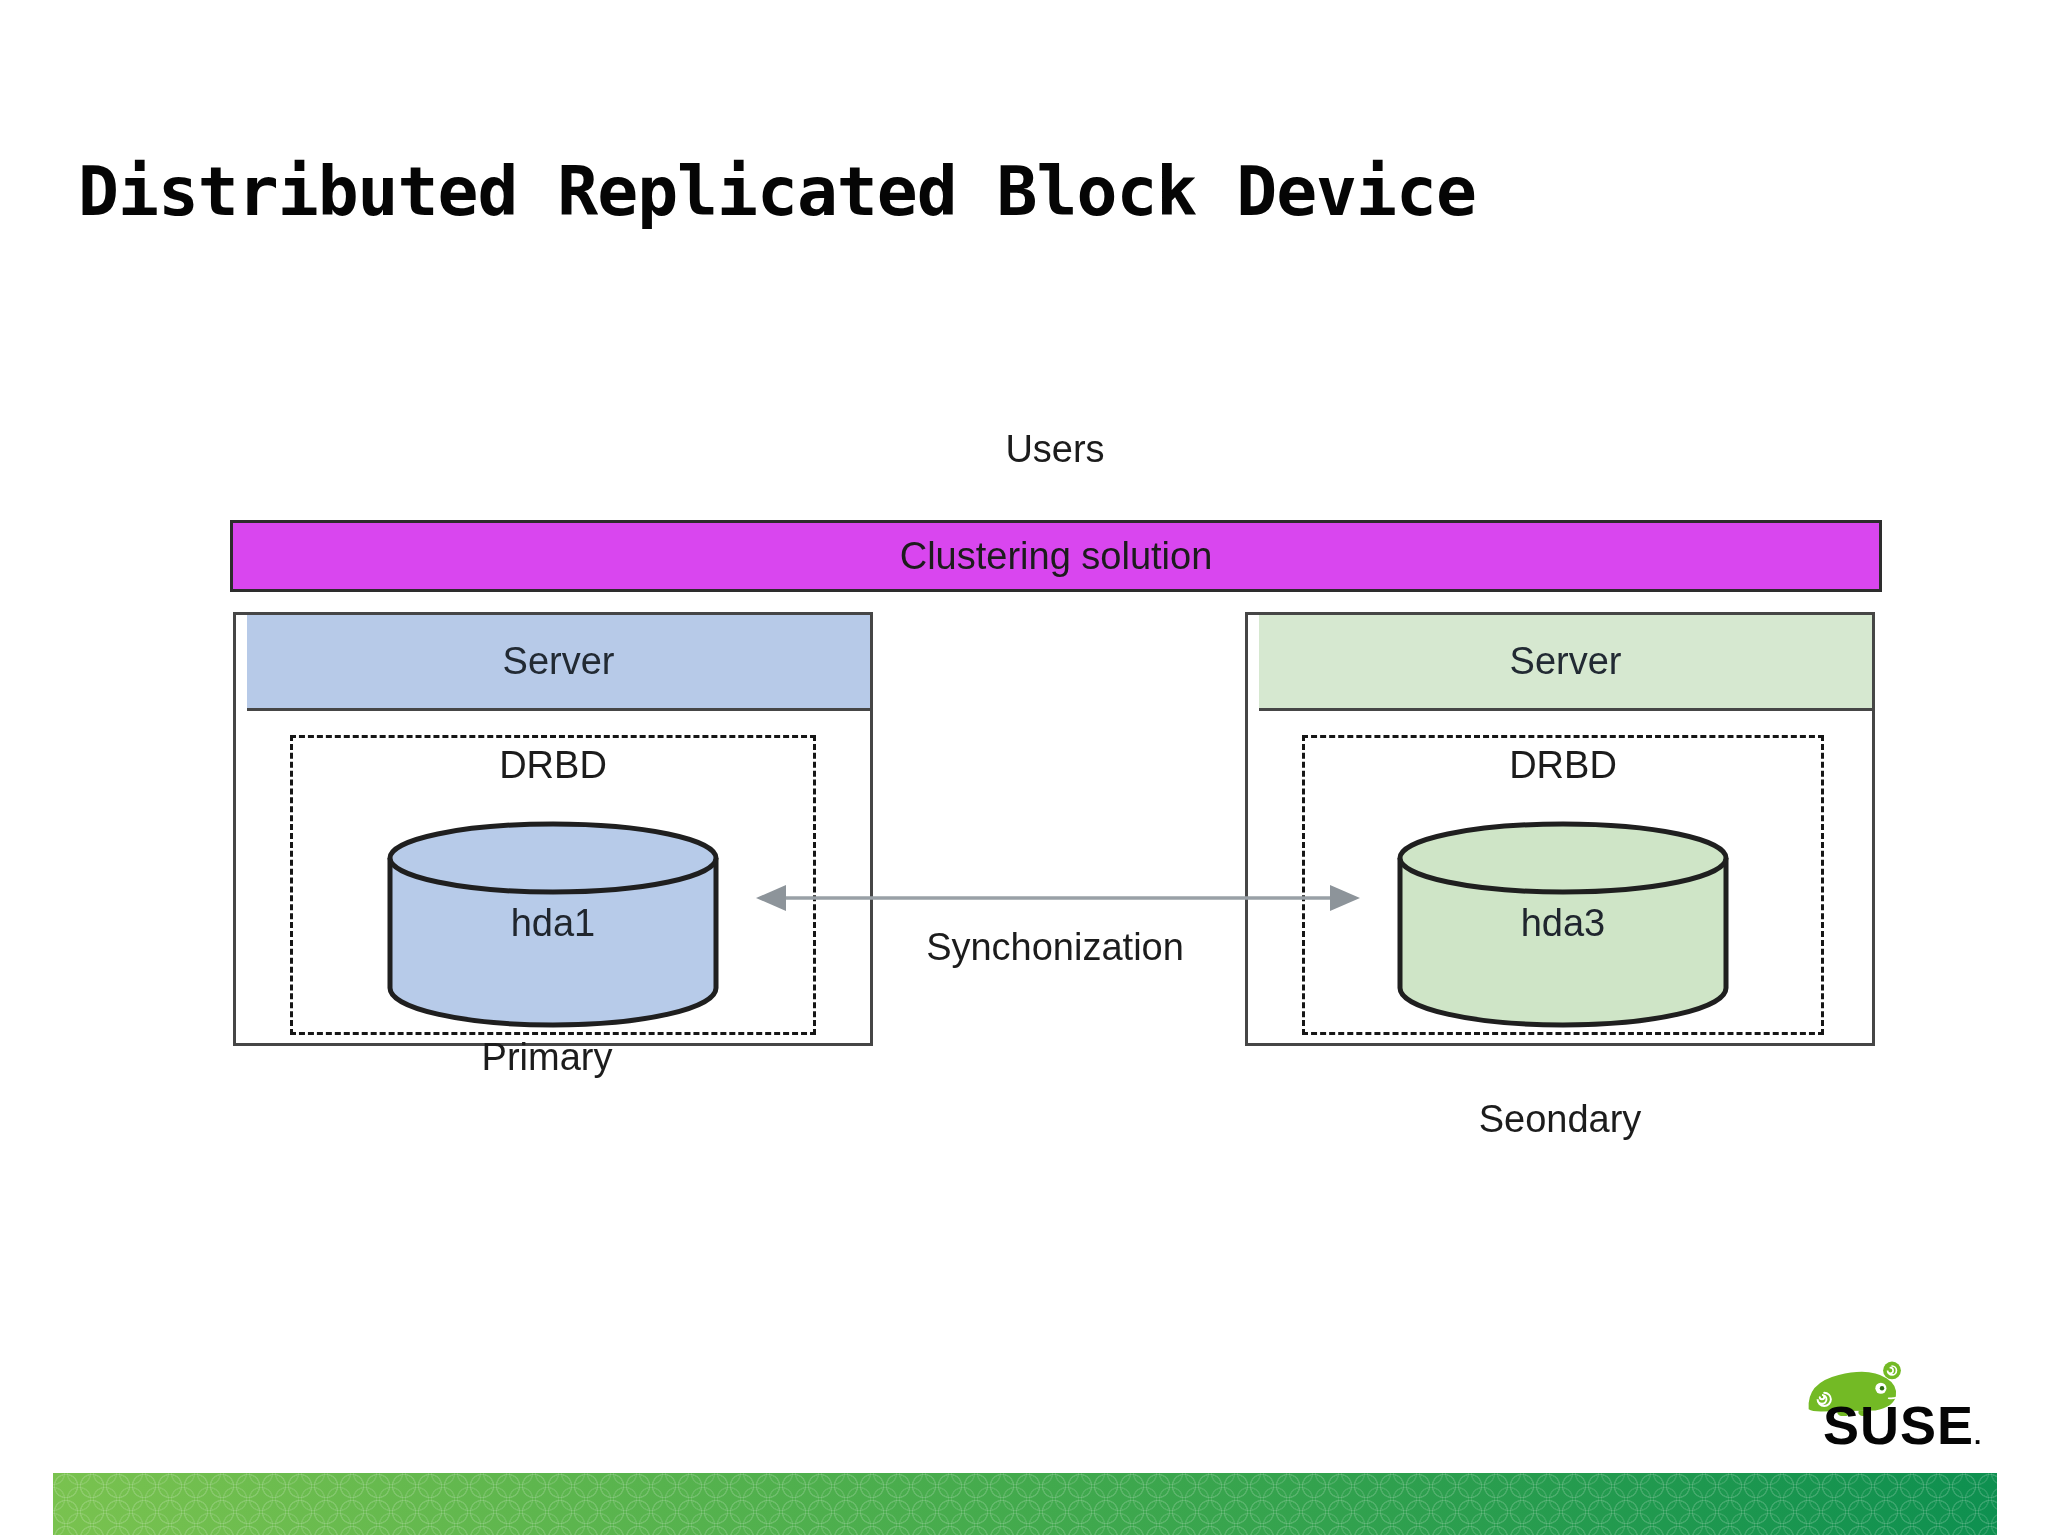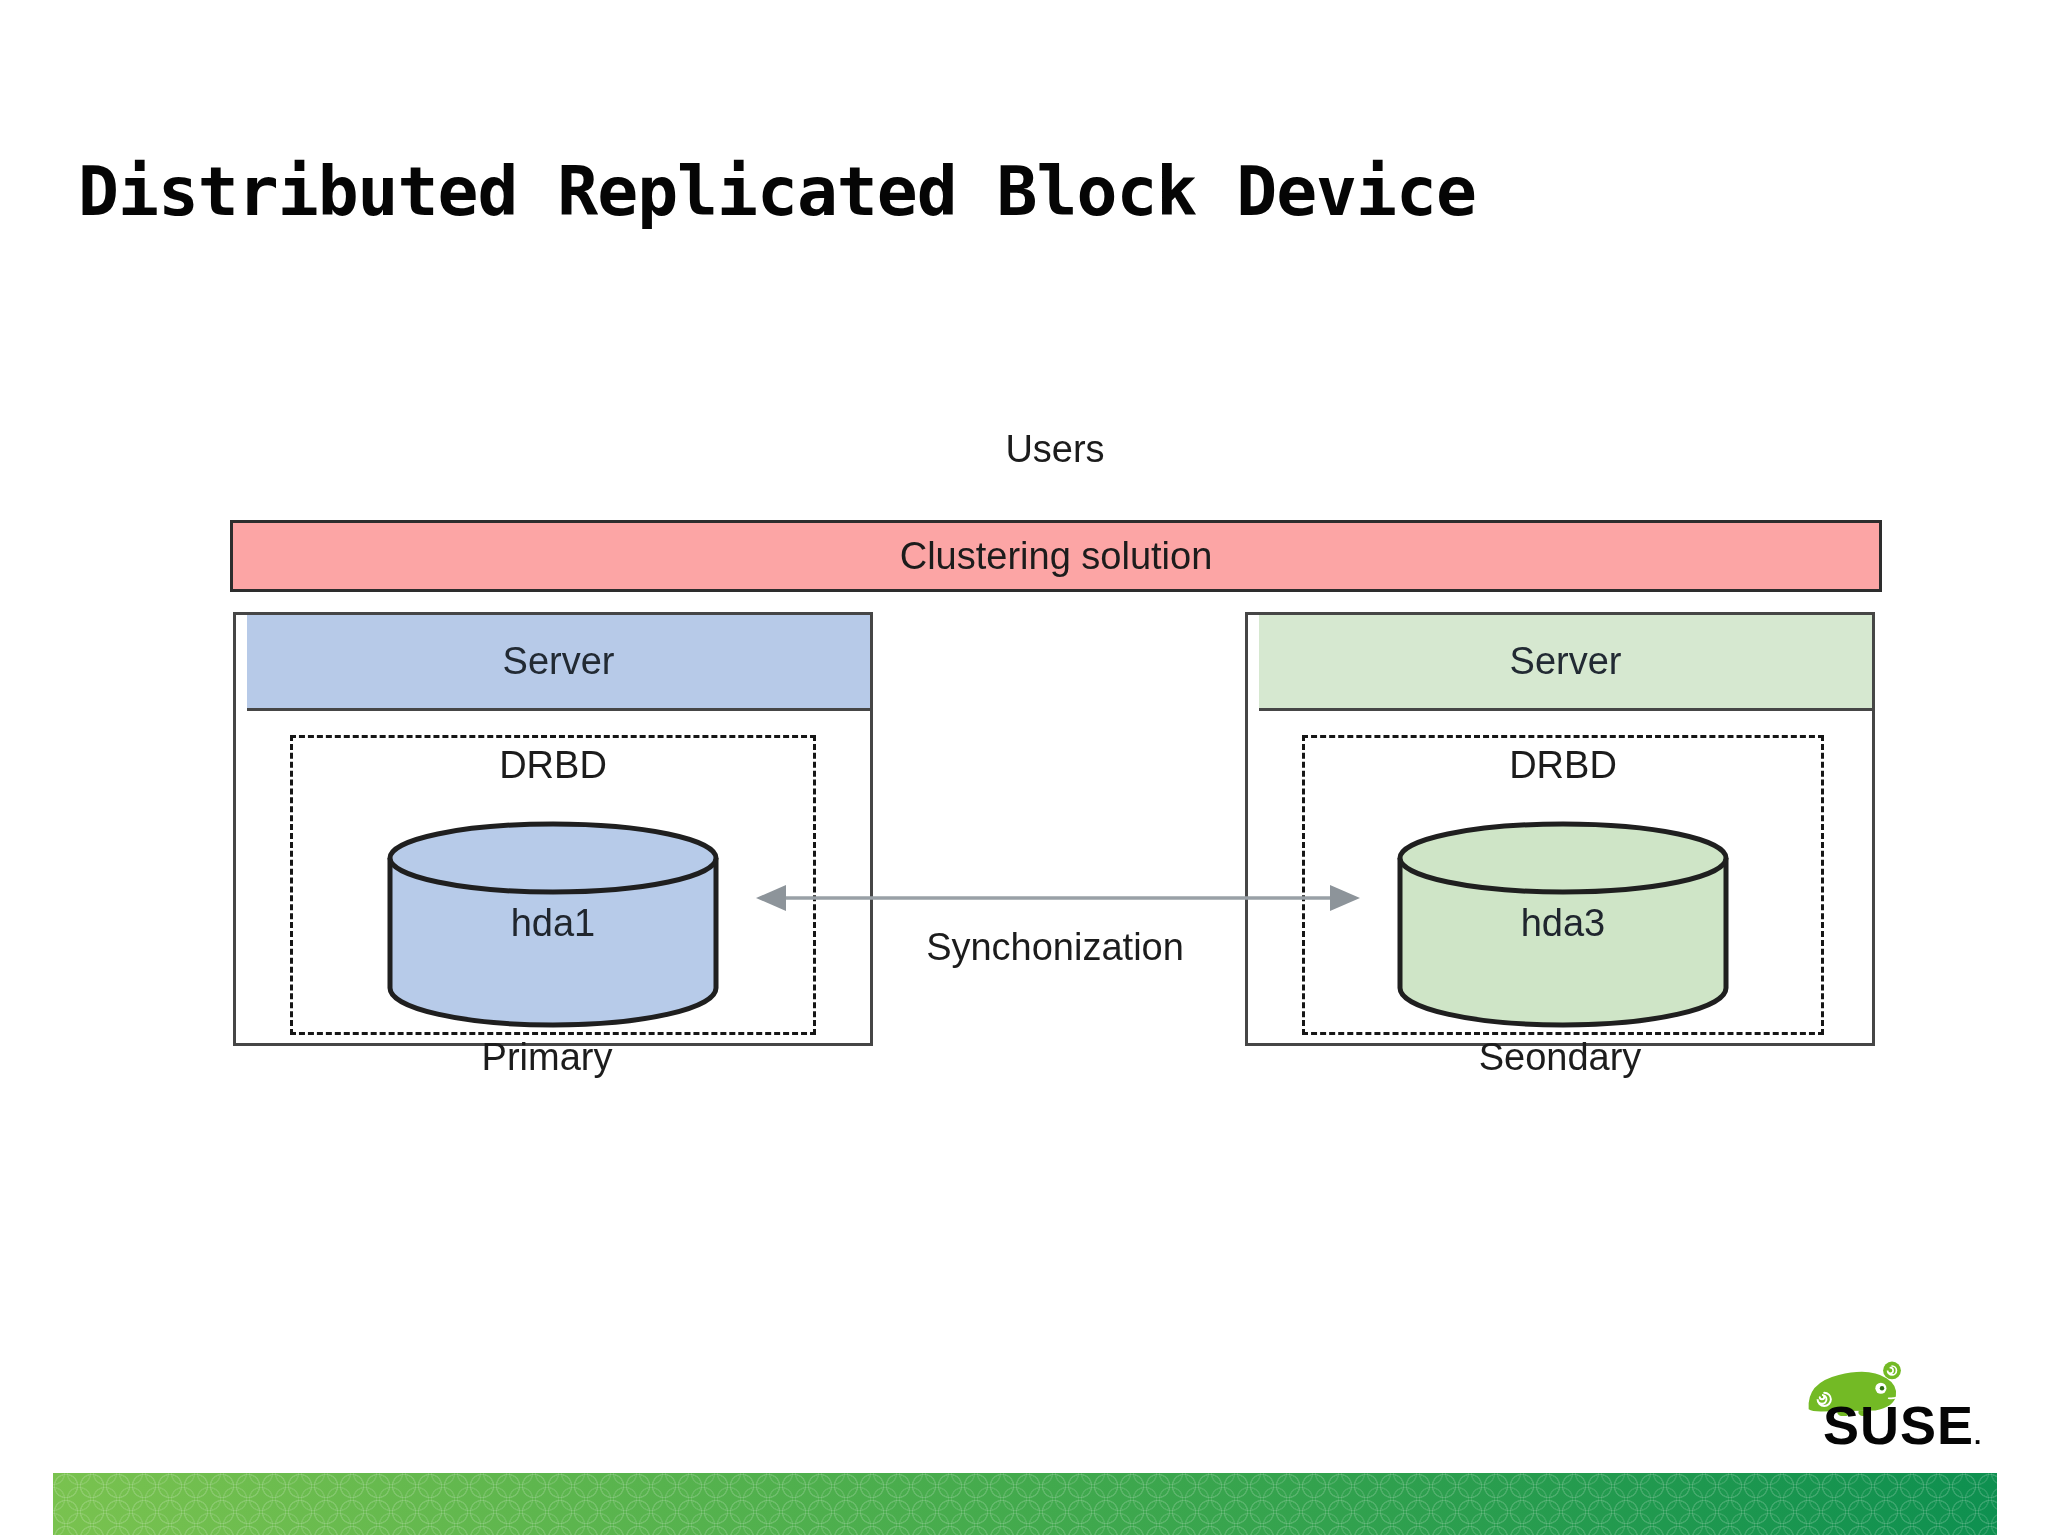--- a/index.html
+++ b/index.html
@@ -12,25 +12,25 @@
     font-family:"DejaVu Sans Mono",monospace;font-weight:bold;
     font-size:68px;color:#050505;letter-spacing:-1px;white-space:nowrap;
   }
   .diagram-label{
     position:absolute;text-align:center;font-size:38px;color:#1c1c1c;
     white-space:nowrap;
   }
   .users-label{left:955px;top:428px;width:200px;}
   .sync-label{left:880px;top:926px;width:350px;}
   .primary-label{left:447px;top:1028px;width:200px;margin-top:8px;}
-  .secondary-label{left:1440px;top:1036px;width:240px;}
+  .secondary-label{left:1440px;top:1098px;width:240px;}
 
   .clustering-box{
     position:absolute;left:230px;top:520px;width:1652px;height:72px;
-    box-sizing:border-box;border:3px solid #2d2d2d;background:#fca5a5;
+    box-sizing:border-box;border:3px solid #2d2d2d;background:#d946ef;
     display:flex;align-items:center;justify-content:center;
     font-size:38px;color:#1c1c1c;
   }
   .server-box{
     position:absolute;top:612px;width:640px;height:434px;
     box-sizing:border-box;border:3px solid #464646;background:#ffffff;
   }
   .server-box.left{left:233px;}
   .server-box.right{left:1245px;width:630px;}
   .server-header{

